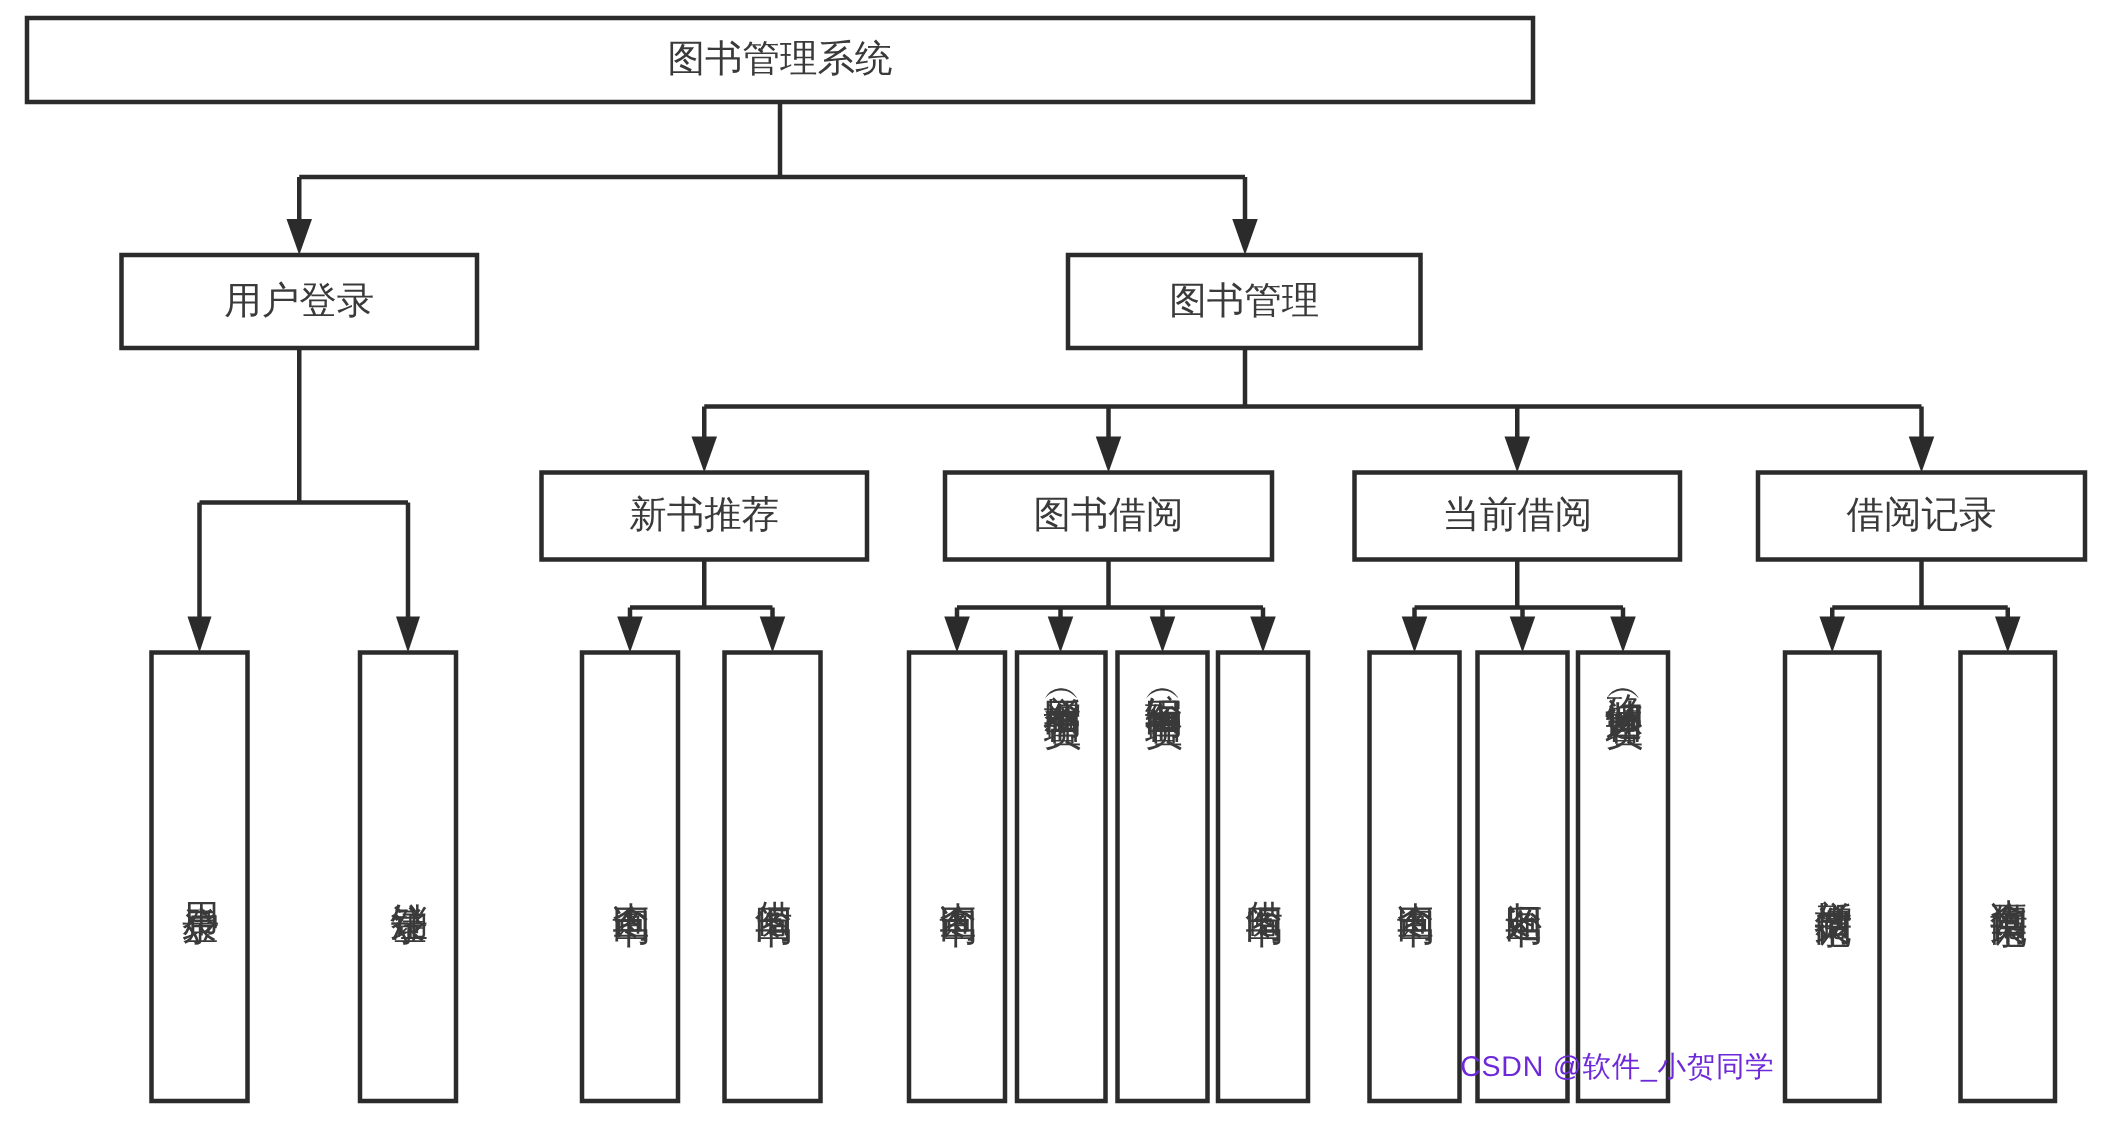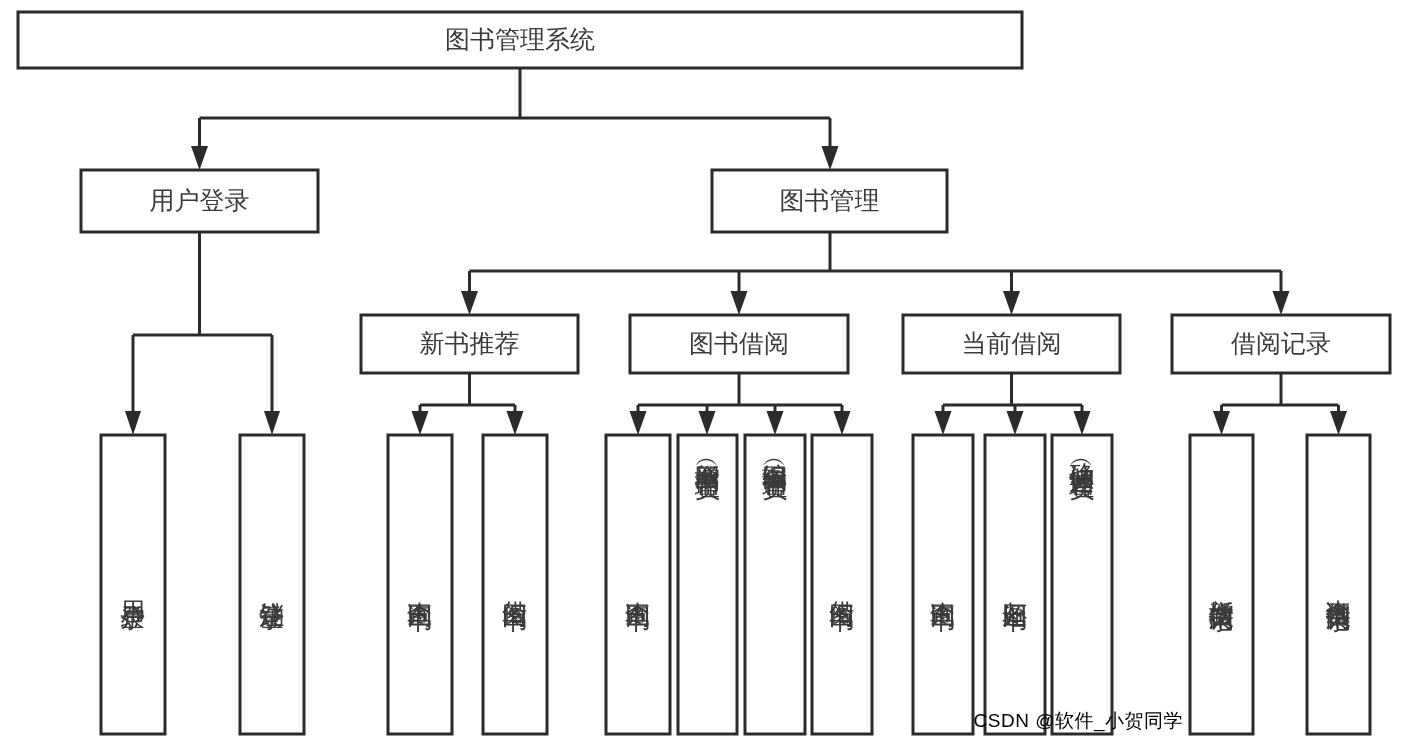--- a/index.html
+++ b/index.html
@@ -63,24 +63,24 @@
     writing-mode: vertical-rl;
     text-orientation: upright;
     line-height: 1.06;
     letter-spacing: 2px;
     white-space: nowrap;
     text-align: center;
   }
   .watermark {
     position: absolute;
     right: 12px;
-    bottom: 13px;
+    bottom: 23px;
     font-family: "Liberation Sans", "DejaVu Sans", sans-serif;
     font-size: 19px;
-    color: #000000;
+    color: #6d28d9;
     white-space: nowrap;
     letter-spacing: 0.5px;
   }
 </style>
 </head>
 <body>
 
 <div id="diagram-root">
 
   <svg class="flow" viewBox="0 0 1405 747">

